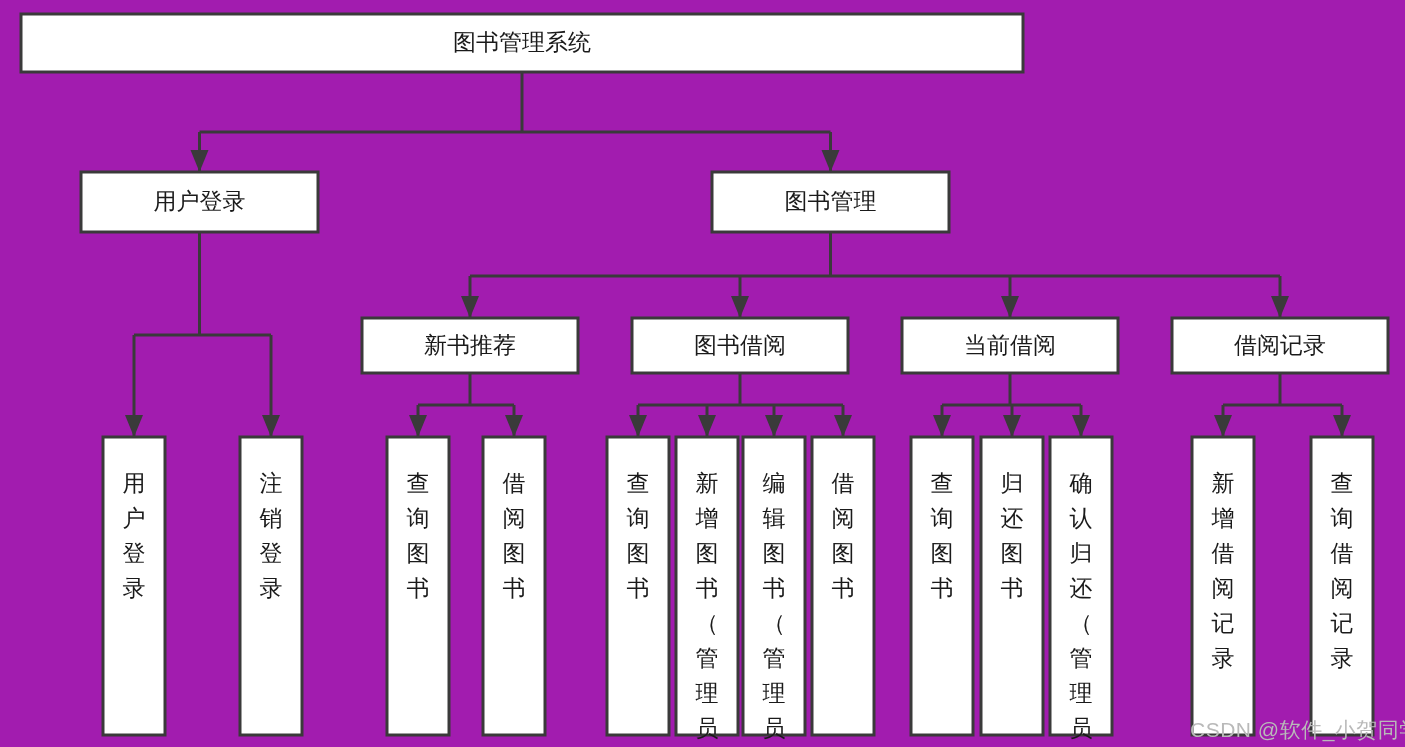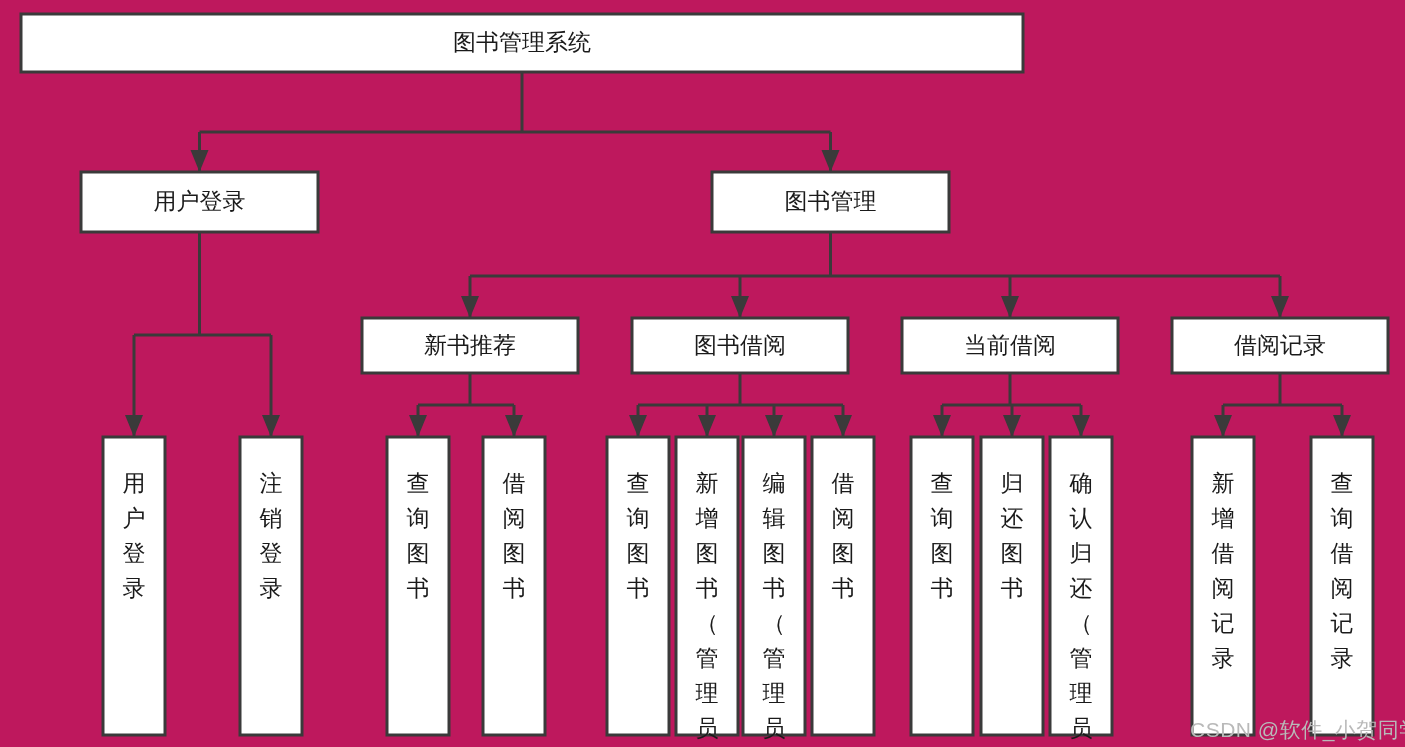--- a/index.html
+++ b/index.html
@@ -12,21 +12,21 @@
     width: 1405px;
     height: 747px;
     font-family: "Liberation Sans", "DejaVu Sans", sans-serif;
     overflow: hidden;
     position: relative;
   }
   #diagram-root {
     position: relative;
     width: 1405px;
     height: 747px;
-    background: #be185d;
+    background: #a21caf;
   }
   svg#diagram-svg {
     position: absolute;
     left: 0;
     top: 0;
     width: 1405px;
     height: 747px;
     display: block;
   }
   .node-box {

